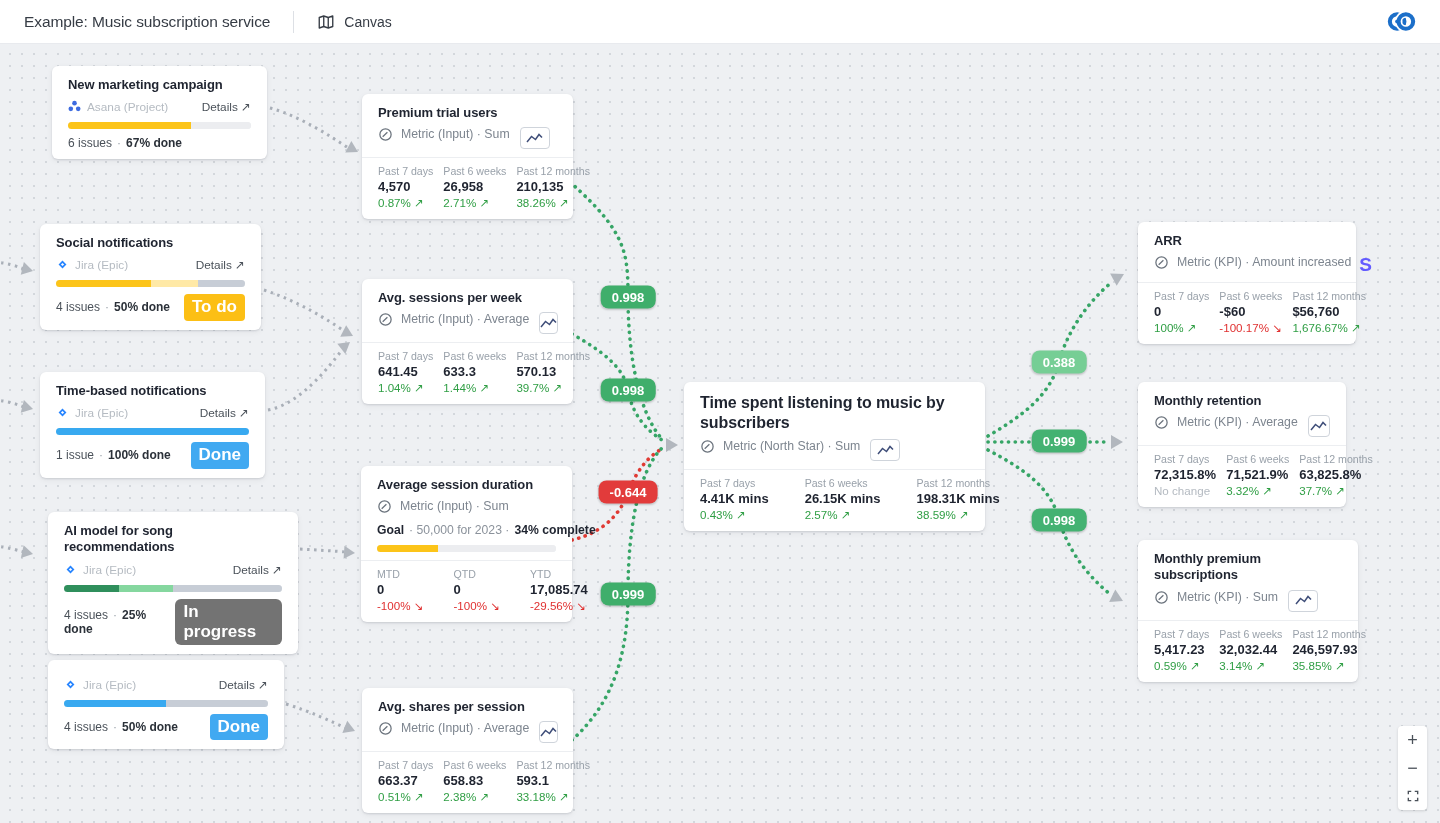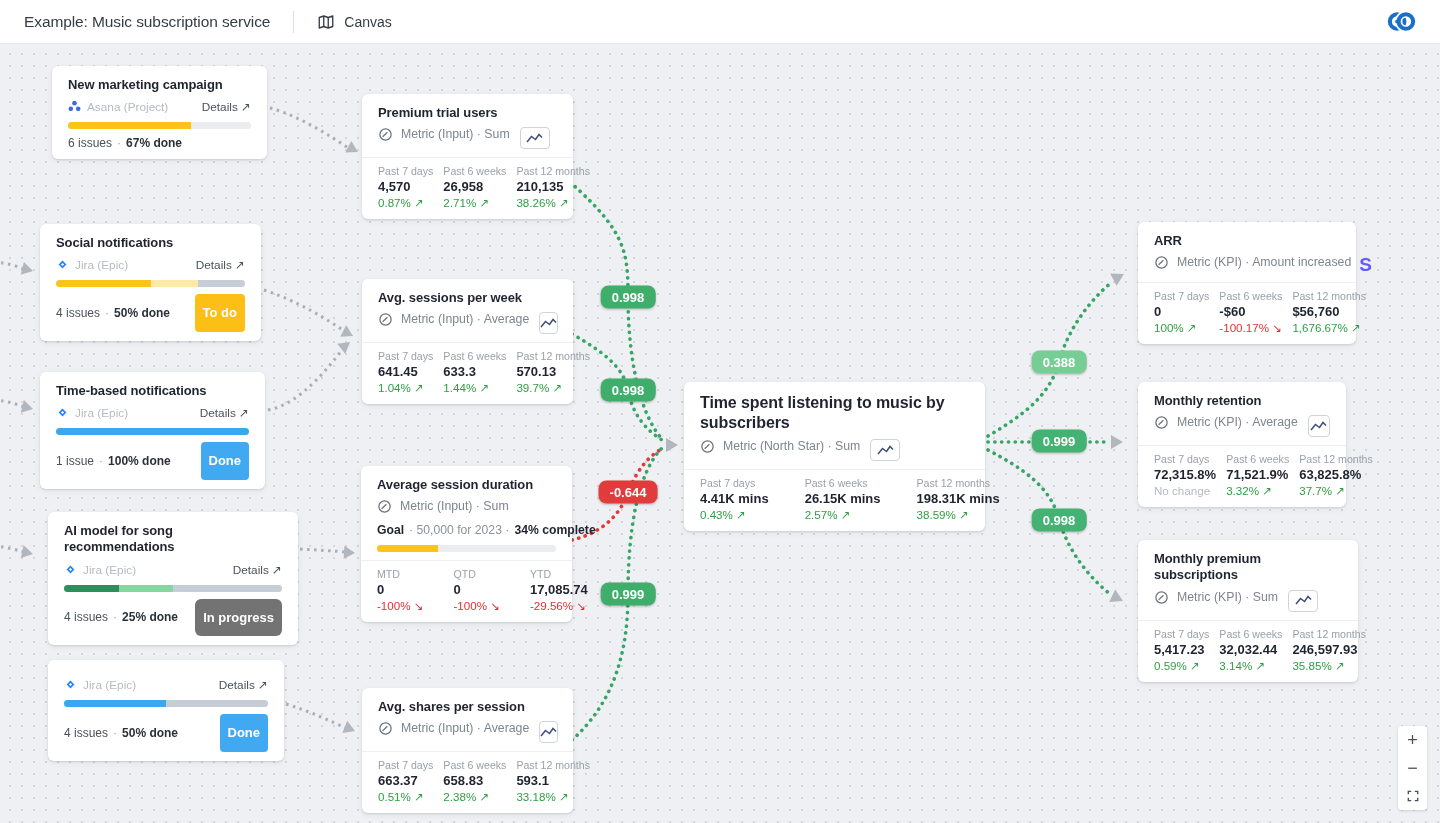--- a/index.html
+++ b/index.html
@@ -45,21 +45,21 @@
   .gbar{margin-top:8px}
   
   .crow{display:flex;align-items:center;justify-content:space-between;margin-top:7px}
   .src{display:flex;align-items:flex-start;gap:6px;font-size:11.8px;color:#b5bbc2}
   .details{font-size:11.8px;color:#4a5159;cursor:pointer;text-decoration:none}
   .pbar{height:7px;border-radius:4px;overflow:hidden;display:flex;margin-top:8px;background:#eceef1}
   .pbar div{height:100%}
   .brow{display:flex;align-items:center;justify-content:space-between;margin-top:7px;font-size:12px;color:#4a5159}
   .issues b{font-weight:700;color:#2b3139}
   .mdot{margin:0 5px;color:#9aa1a9}
-  .pbadge{color:#fff;font-size:13px;font-weight:700;padding:11px 8px;border-radius:4px;line-height:1.2}
+  .pbadge{color:#fff;font-size:17px;font-weight:700;padding:3px 8px;border-radius:4px;line-height:1.2}
   
   .cbadge{position:absolute;transform:translate(-50%,-50%);color:#fff;font-weight:700;font-size:13px;
     padding:4px 11px;border-radius:8px;z-index:3;box-shadow:0 1px 2px rgba(0,0,0,.18);cursor:pointer}
   
   .zoomctl{position:absolute;left:1398px;top:726px;width:29px;background:#fff;border-radius:4px;
     box-shadow:0 1px 3px rgba(0,0,0,.14);display:flex;flex-direction:column;z-index:4;overflow:hidden}
   .zoomctl button{height:28px;border:none;background:none;font-size:18px;color:#4a5159;cursor:pointer;
     display:flex;align-items:center;justify-content:center;padding:0;font-family:inherit}
 </style>
 </head>

